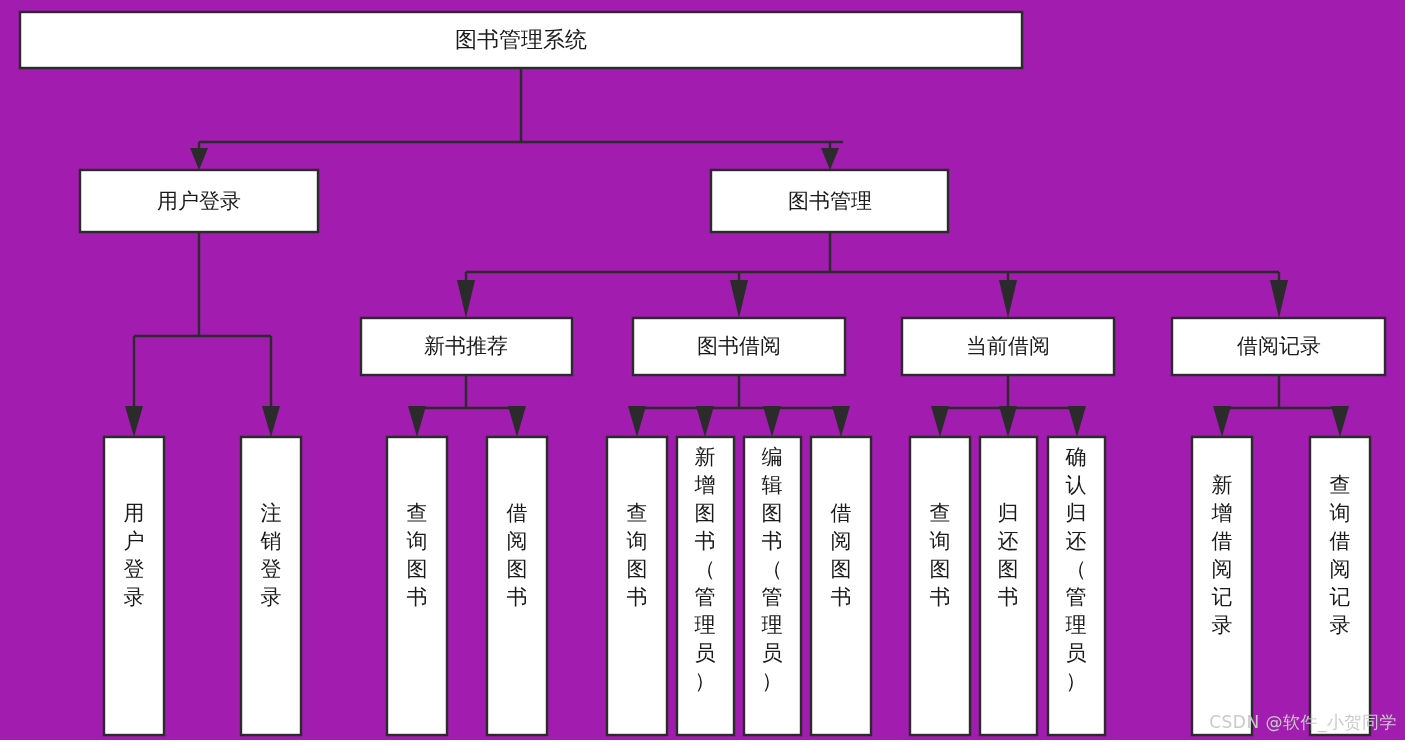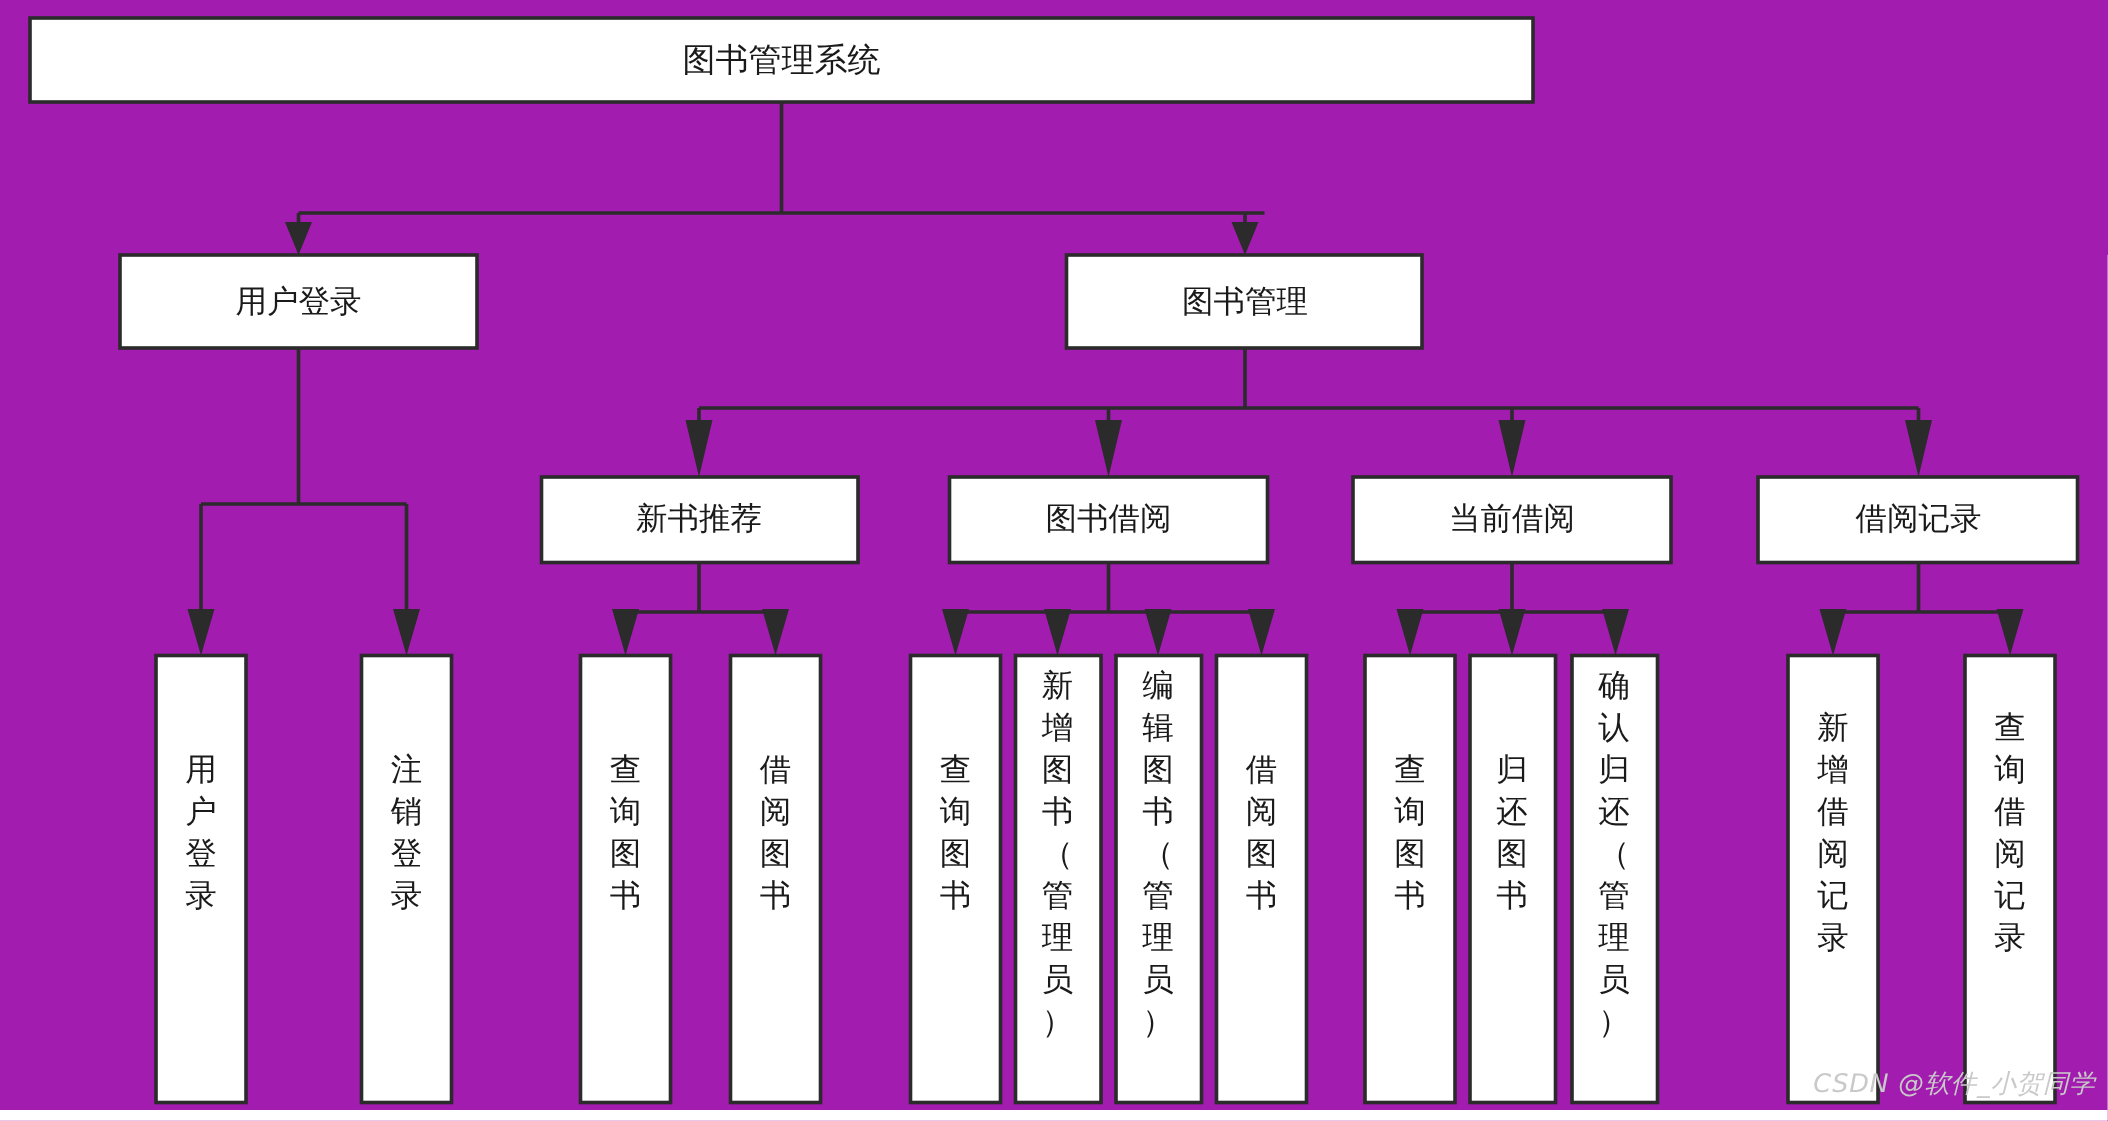--- a/index.html
+++ b/index.html
@@ -61,21 +61,20 @@
   .watermark {
     position: absolute;
     right: 8px;
     bottom: 6px;
     color: #c9c9c9;
     font-size: 17px;
     font-family: "DejaVu Sans", "Liberation Sans", sans-serif;
     letter-spacing: 0.5px;
     white-space: nowrap;
     pointer-events: none;
-    font-style: italic;
   }
 </style>
 </head>
 <body>
 
 <div id="diagram-root">
 
   <svg class="flow" viewBox="0 0 1405 747" xmlns="http://www.w3.org/2000/svg">
 
     <g>

